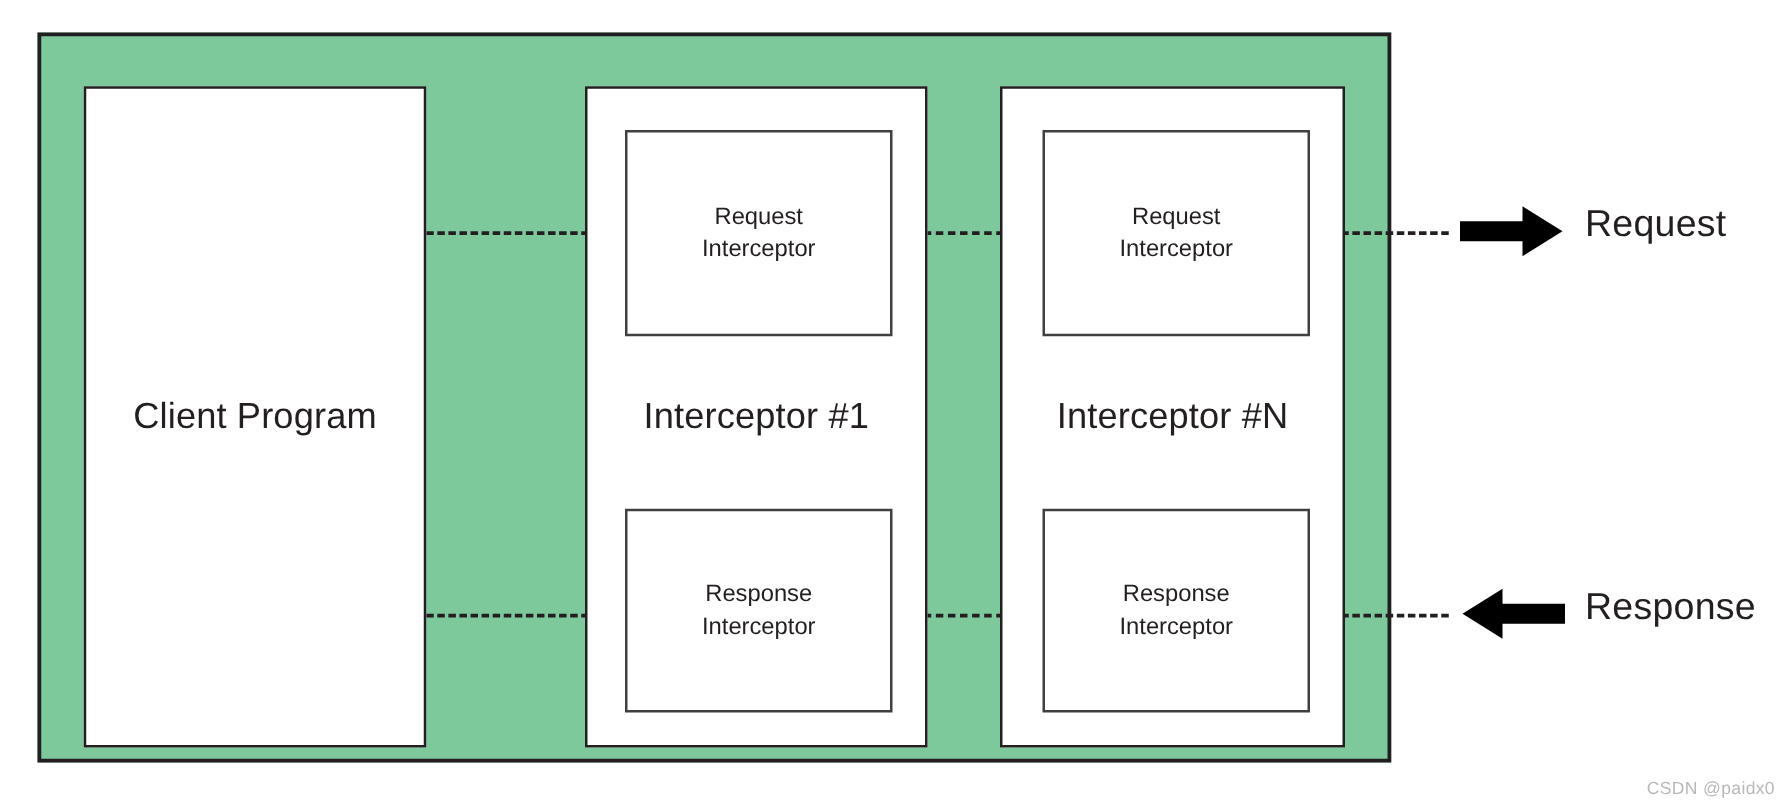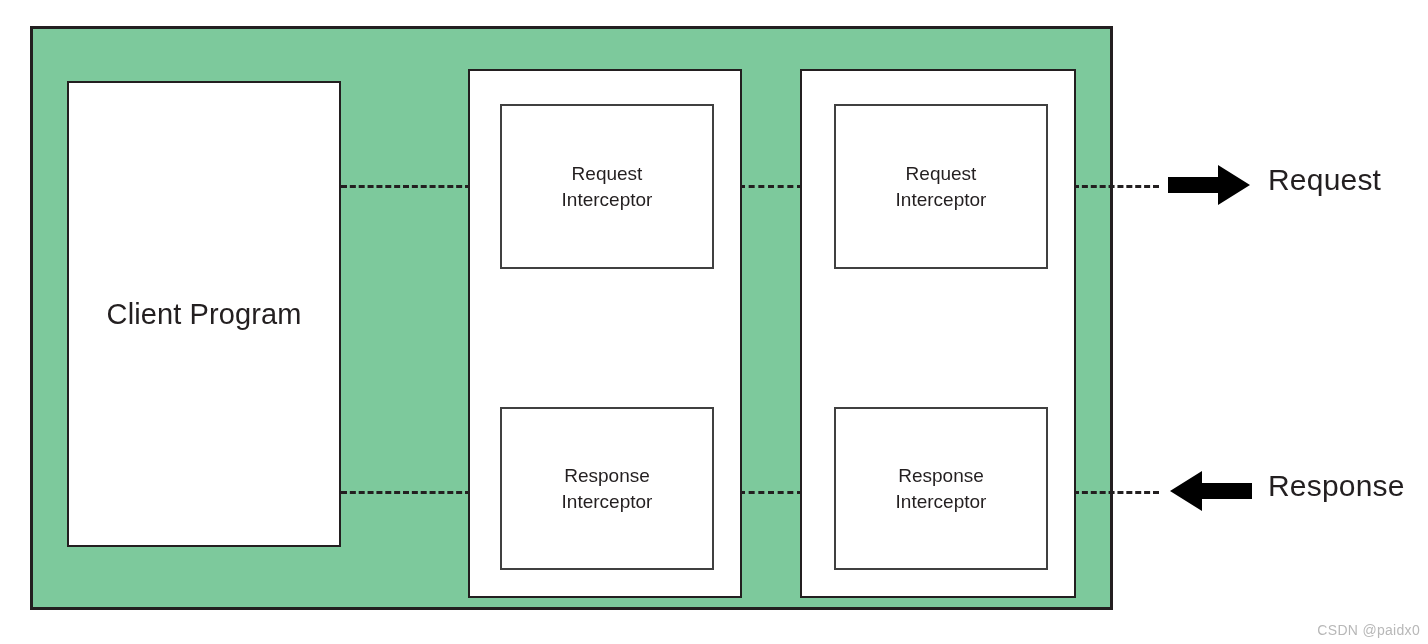--- a/index.html
+++ b/index.html
@@ -36,22 +36,21 @@
   .column-box {
     position: absolute;
     background: #ffffff;
     border: 2px solid #231f20;
     box-sizing: border-box;
   }
   .col-client {
     left: 34px;
     top: 40px;
     width: 274px;
-    height: 466px;
-    margin-top: 12px;
+    height: 529px;
   }
   .col-i1 {
     left: 435px;
     top: 40px;
     width: 274px;
     height: 529px;
   }
   .col-in {
     left: 767px;
     top: 40px;
@@ -180,37 +179,39 @@
     </div>
 
     <div class="column-box col-i1">
       <div class="sub-box sub-req">
         <div class="sub-label">
           <div>Request</div>
           <div>Interceptor</div>
         </div>
       </div>
 
+      <div class="col-label">Interceptor #1</div>
 
       <div class="sub-box sub-res">
         <div class="sub-label">
           <div>Response</div>
           <div>Interceptor</div>
         </div>
       </div>
     </div>
 
     <div class="column-box col-in">
       <div class="sub-box sub-in-req">
         <div class="sub-label">
           <div>Request</div>
           <div>Interceptor</div>
         </div>
       </div>
 
+      <div class="col-label">Interceptor #N</div>
 
       <div class="sub-box sub-in-res">
         <div class="sub-label">
           <div>Response</div>
           <div>Interceptor</div>
         </div>
       </div>
     </div>
 
   </div>

